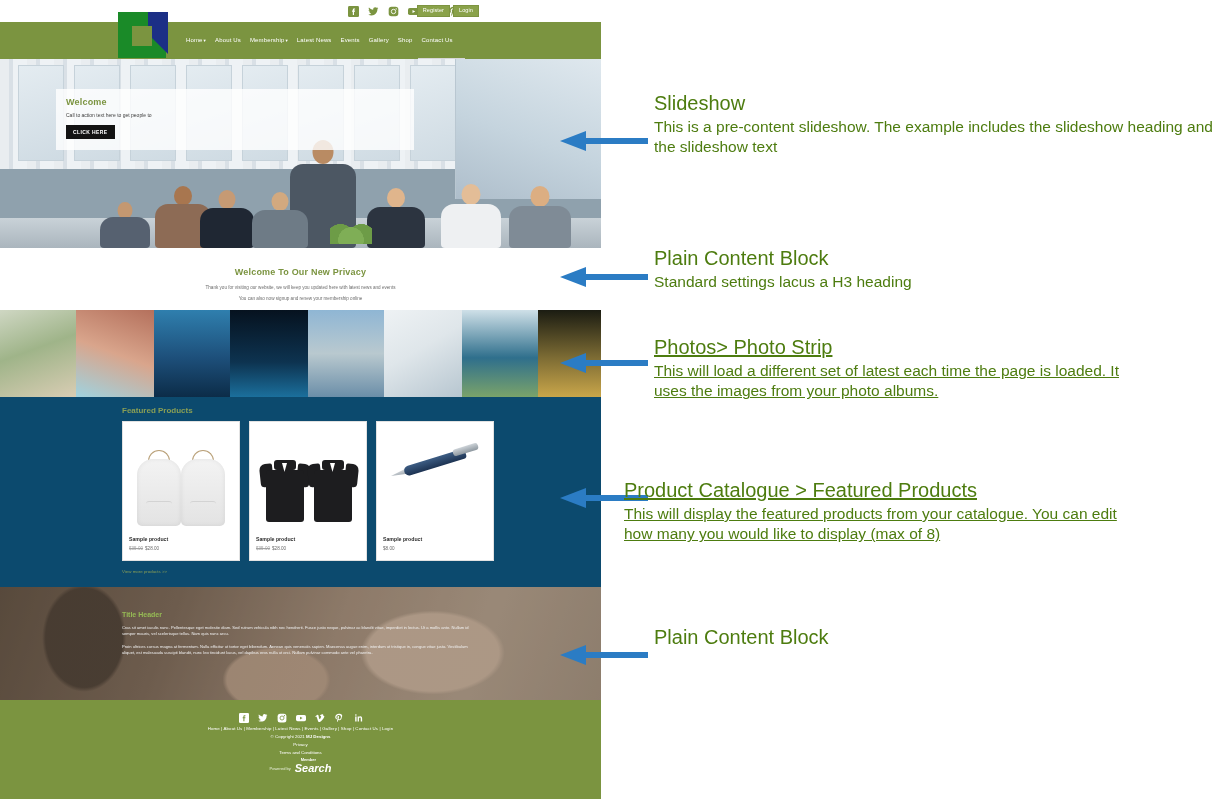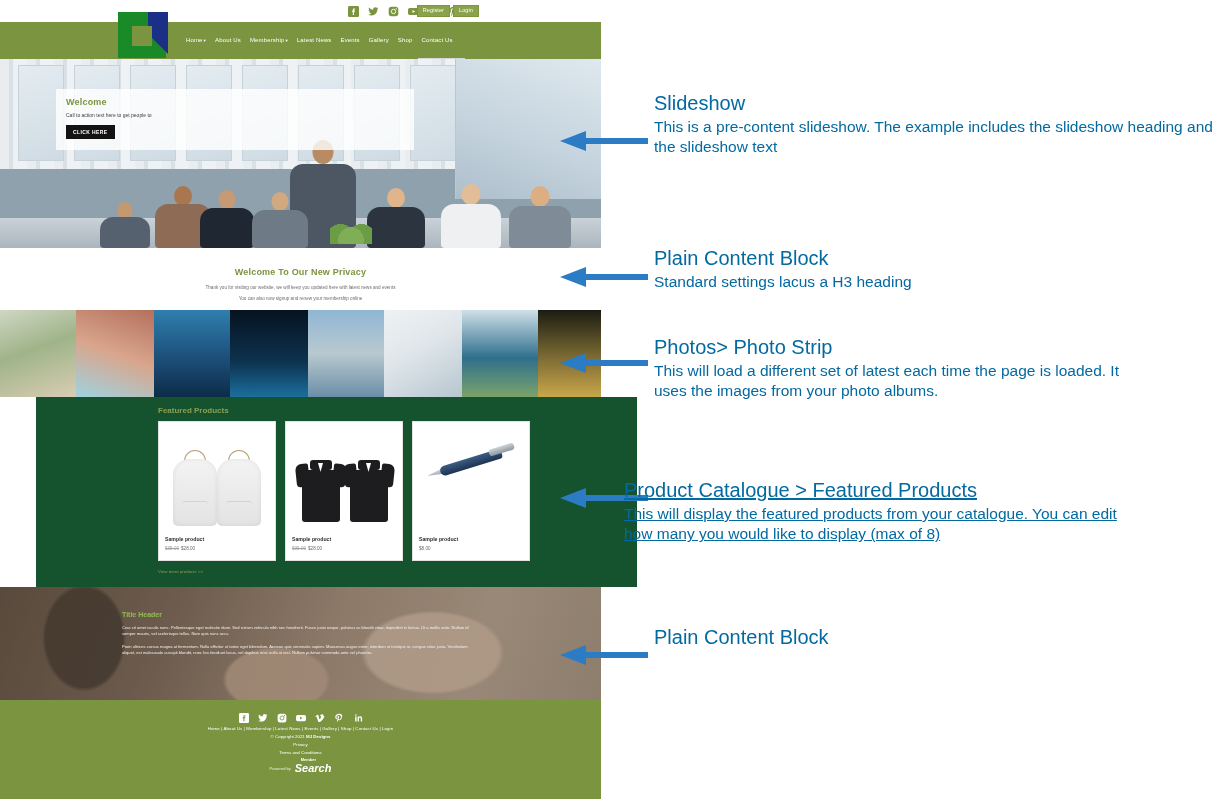--- a/index.html
+++ b/index.html
@@ -110,21 +110,21 @@
   .b1-line.second { margin-top: 6px; }
 
   
   .strip {
     position: absolute; left: 0; top: 310px; width: 601px; height: 87px;
     display: flex; overflow: hidden;
   }
   .strip .ph { height: 87px; flex: none; }
 
   
-  .fp { position: absolute; left: 0; top: 397px; width: 601px; height: 190px; background: #14532d; margin-left: 36px; }
+  .fp { position: absolute; left: 0; top: 397px; width: 601px; height: 190px; background: #0c4a6e; }
   .fp-title { position: absolute; left: 122px; top: 9px; color: #8a9f55; font-size: 8px; font-weight: bold; }
   .fp-grid { position: absolute; left: 122px; top: 24px; display: flex; gap: 9px; }
   .card { width: 118px; background: #ffffff; border: 1px solid #e2e2e2; }
   .card-img { height: 108px; background: #ffffff; position: relative; overflow: hidden; }
   .card-body { padding: 6px 6px 9px 6px; }
   .card-name { font-size: 5.2px; font-weight: bold; color: #2b2b2b; }
   .card-price { font-size: 4.6px; color: #6a6a6a; margin-top: 4px; }
   .card-price s { color: #a2a2a2; margin-right: 2px; }
   .fp-more { position: absolute; left: 122px; top: 172px; font-size: 4.4px; color: #8a9f55; }
 
@@ -213,21 +213,21 @@
   .f-links { color: #ffffff; font-size: 4.4px; letter-spacing: .1px; }
   .f-copy { color: #ffffff; font-size: 4.4px; margin-top: 3px; }
   .f-copy b { font-weight: bold; }
   .f-privacy, .f-terms { color: #ffffff; font-size: 4.4px; margin-top: 3px; }
   .f-powered { display: flex; align-items: center; justify-content: center; gap: 4px; margin-top: 8px; }
   .f-powered .pw { color: #e8efdb; font-size: 4px; }
   .mj-logo { color: #ffffff; font-size: 11px; font-weight: bold; font-style: italic; line-height: 1; position: relative; }
   .mj-small { position: absolute; left: 6px; top: -5px; font-size: 4px; font-style: normal; font-weight: bold; }
 
   
-  .annot { position: absolute; color: #0369a1; }
+  .annot { position: absolute; color: #4d7c0f; }
   .an-title { font-size: 20px; font-weight: normal; line-height: 1.15; }
   .an-body { font-size: 15.5px; line-height: 1.32; margin-top: 2px; }
 
   .arrow { position: absolute; height: 26px; }
   .arrow svg { display: block; }
 </style>
 </head>
 <body>
 
 <div class="page">
@@ -519,21 +519,21 @@
   <div class="annot" style="left:654px; top:247px; width:560px;">
     <div class="an-title">Plain Content Block</div>
     <div class="an-body">Standard settings lacus a H3 heading</div>
   </div>
 
   <div class="arrow" style="left:556px; top:350px; width:92px;">
     <svg viewBox="0 0 92 26" width="92" height="26">
         <path d="M92 10 H30 V3 L4 13 L30 23 V16 H92 Z" fill="#2b7cc4"></path>
       </svg>
   </div>
-  <div class="annot" style="left:654px; top:336px; width:480px;">
+  <div class="annot" style="left:654px; top:336px; width:480px;text-decoration:underline;">
     <div class="an-title">Photos&gt; Photo Strip</div>
     <div class="an-body">This will load a different set of latest each time the page is loaded. It uses the images from your photo albums.</div>
   </div>
 
   <div class="arrow" style="left:556px; top:485px; width:92px;">
     <svg viewBox="0 0 92 26" width="92" height="26">
         <path d="M92 10 H30 V3 L4 13 L30 23 V16 H92 Z" fill="#2b7cc4"></path>
       </svg>
   </div>
   <div class="annot" style="left:624px; top:479px; width:520px;text-decoration:underline;">

